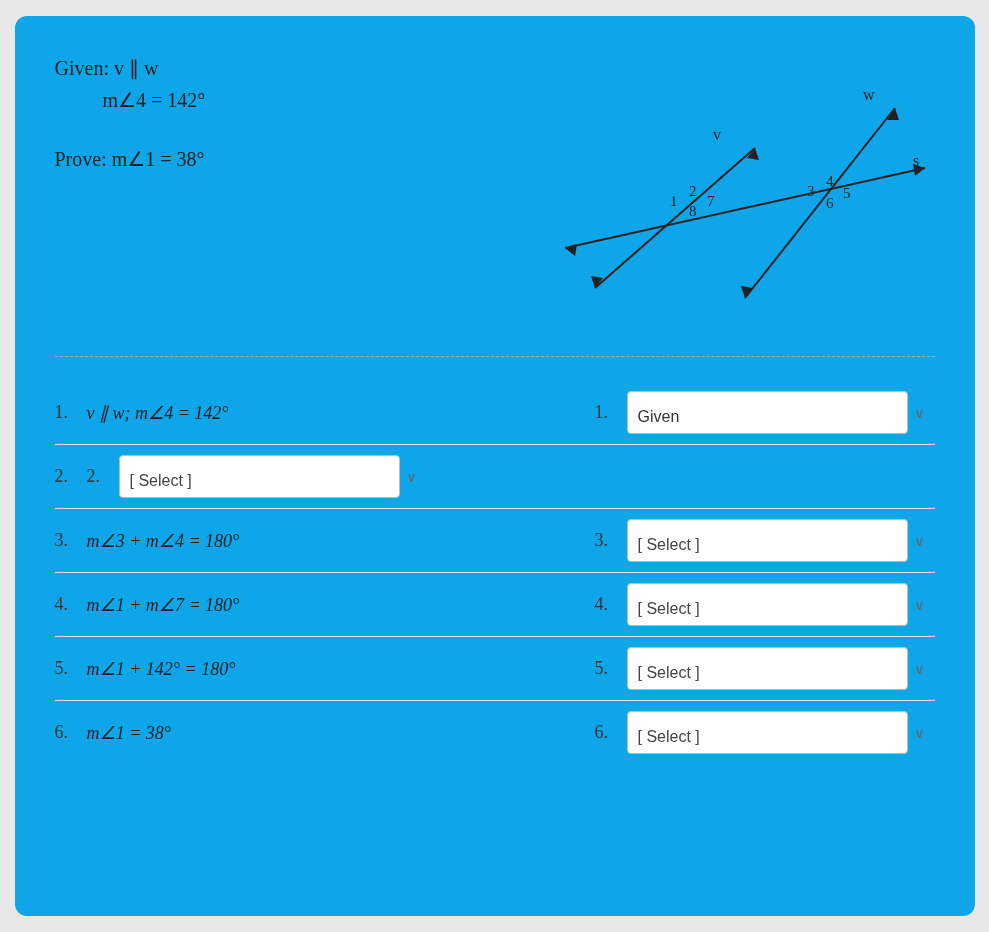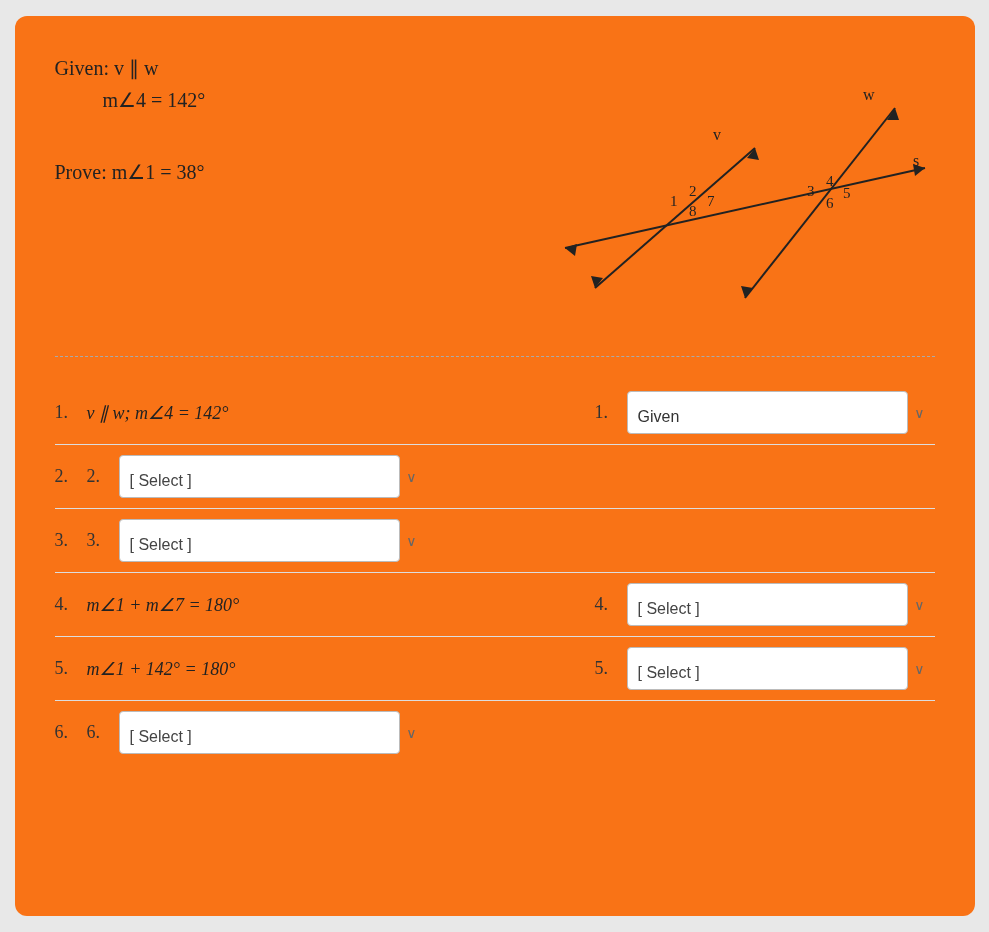--- a/index.html
+++ b/index.html
@@ -5,21 +5,21 @@
     * { box-sizing: border-box; margin: 0; padding: 0; }
     body {
       background: #e8e8e8;
       font-family: Georgia, 'Times New Roman', serif;
       min-height: 932px;
       display: flex;
       align-items: center;
       justify-content: center;
     }
     .card {
-      background: #f97316;
+      background: #0ea5e9;
       border-radius: 12px;
       width: 960px;
       min-height: 900px;
       padding: 32px 40px 40px 40px;
       position: relative;
     }
     .top-section {
       display: flex;
       justify-content: space-between;
       align-items: flex-start;
@@ -30,21 +30,21 @@
     .given-prove p {
       font-size: 20px;
       margin-bottom: 32px;
       color: #222;
     }
     .given-prove p.given {
       margin-bottom: 8px;
     }
     .given-prove p.m4 {
       margin-left: 48px;
-      margin-bottom: 48px;
+      margin-bottom: 35px;
     }
     .diagram {
       width: 420px;
       height: 280px;
       position: relative;
       flex-shrink: 0;
     }
     .diagram svg {
       width: 100%;
       height: 100%;
@@ -213,20 +213,21 @@
             <option>Linear Pair Postulate</option>
             <option>Substitution Property</option>
             <option>Subtraction Property of Equality</option>
           </select>
         </div>
       </div>
     </div>
 
     <div class="proof-row">
       <span class="step-num">3.</span>
+      <span class="statement">m∠3 + m∠4 = 180°</span>
       <div class="reason-col">
         <span class="reason-num">3.</span>
         <div class="select-wrapper">
           <select class="reason-select">
             <option>[ Select ]</option>
             <option>Given</option>
             <option>Corresponding Angles Postulate</option>
             <option>Alternate Interior Angles Theorem</option>
             <option>Co-interior Angles Theorem</option>
             <option>Linear Pair Postulate</option>
@@ -272,20 +273,21 @@
             <option>Linear Pair Postulate</option>
             <option>Substitution Property</option>
             <option>Subtraction Property of Equality</option>
           </select>
         </div>
       </div>
     </div>
 
     <div class="proof-row">
       <span class="step-num">6.</span>
+      <span class="statement">m∠1 = 38°</span>
       <div class="reason-col">
         <span class="reason-num">6.</span>
         <div class="select-wrapper">
           <select class="reason-select">
             <option>[ Select ]</option>
             <option>Given</option>
             <option>Corresponding Angles Postulate</option>
             <option>Alternate Interior Angles Theorem</option>
             <option>Co-interior Angles Theorem</option>
             <option>Linear Pair Postulate</option>

